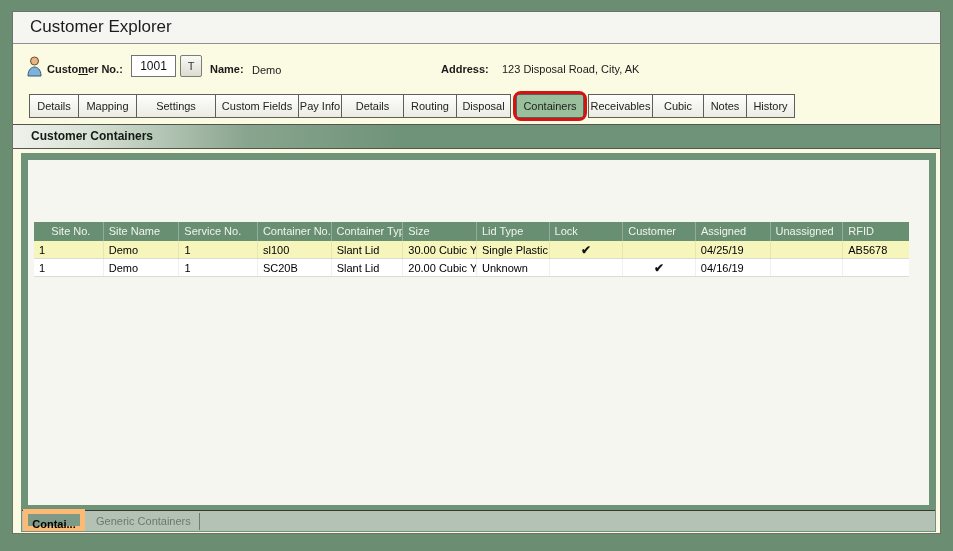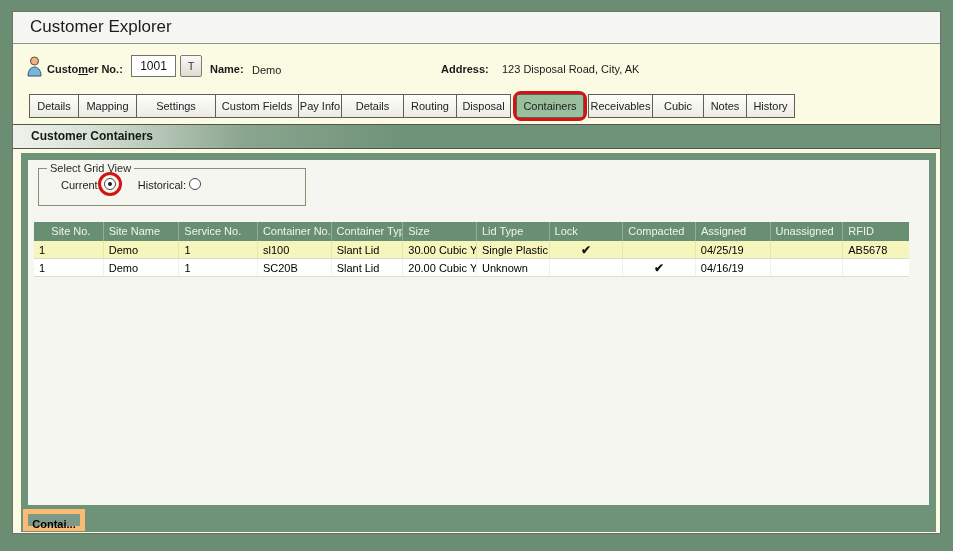--- a/index.html
+++ b/index.html
@@ -165,47 +165,32 @@
       <div class="tab">History</div>
     </div>
 
     <div class="section-bar">
       <div class="section-title">Customer Containers</div>
     </div>
 
     <div class="panel">
       <div class="page">
 
-        <fieldset class="gridview">
-          <legend>Select Grid View</legend>
-          <div class="gv-row">
-            <span>Current:</span>
-            <span class="radio-wrap">
-              <span class="radio checked"></span>
-              <span class="radio-annot"></span>
-            </span>
-            <span class="gv-gap"></span>
-            <span>Historical:</span>
-            <span class="radio-wrap">
-              <span class="radio"></span>
-            </span>
-          </div>
-        </fieldset>
 
         <div class="grid">
           <div class="g-head">
             <span class="g-cell">Site No.</span>
             <span class="g-cell">Site Name</span>
             <span class="g-cell">Service No.</span>
             <span class="g-cell">Container No.</span>
             <span class="g-cell">Container Typ</span>
             <span class="g-cell">Size</span>
             <span class="g-cell">Lid Type</span>
             <span class="g-cell">Lock</span>
-            <span class="g-cell">Compacted</span>
+            <span class="g-cell">Customer</span>
             <span class="g-cell">Assigned</span>
             <span class="g-cell">Unassigned</span>
             <span class="g-cell">RFID</span>
           </div>
           <div class="g-row hl">
             <span class="g-cell">1</span>
             <span class="g-cell">Demo</span>
             <span class="g-cell">1</span>
             <span class="g-cell">sl100</span>
             <span class="g-cell">Slant Lid</span>
@@ -228,17 +213,20 @@
             <span class="g-cell"></span>
             <span class="g-cell">✔</span>
             <span class="g-cell">04/16/19</span>
             <span class="g-cell"></span>
             <span class="g-cell"></span>
           </div>
         </div>
 
       </div>
 
+      <div class="strip">
+        <div class="btab-inactive">Generic Containers</div>
+      </div>
       <div class="btab-active">Contai...</div>
     </div>
 
   </div>
 </div>
 
 </body></html>

